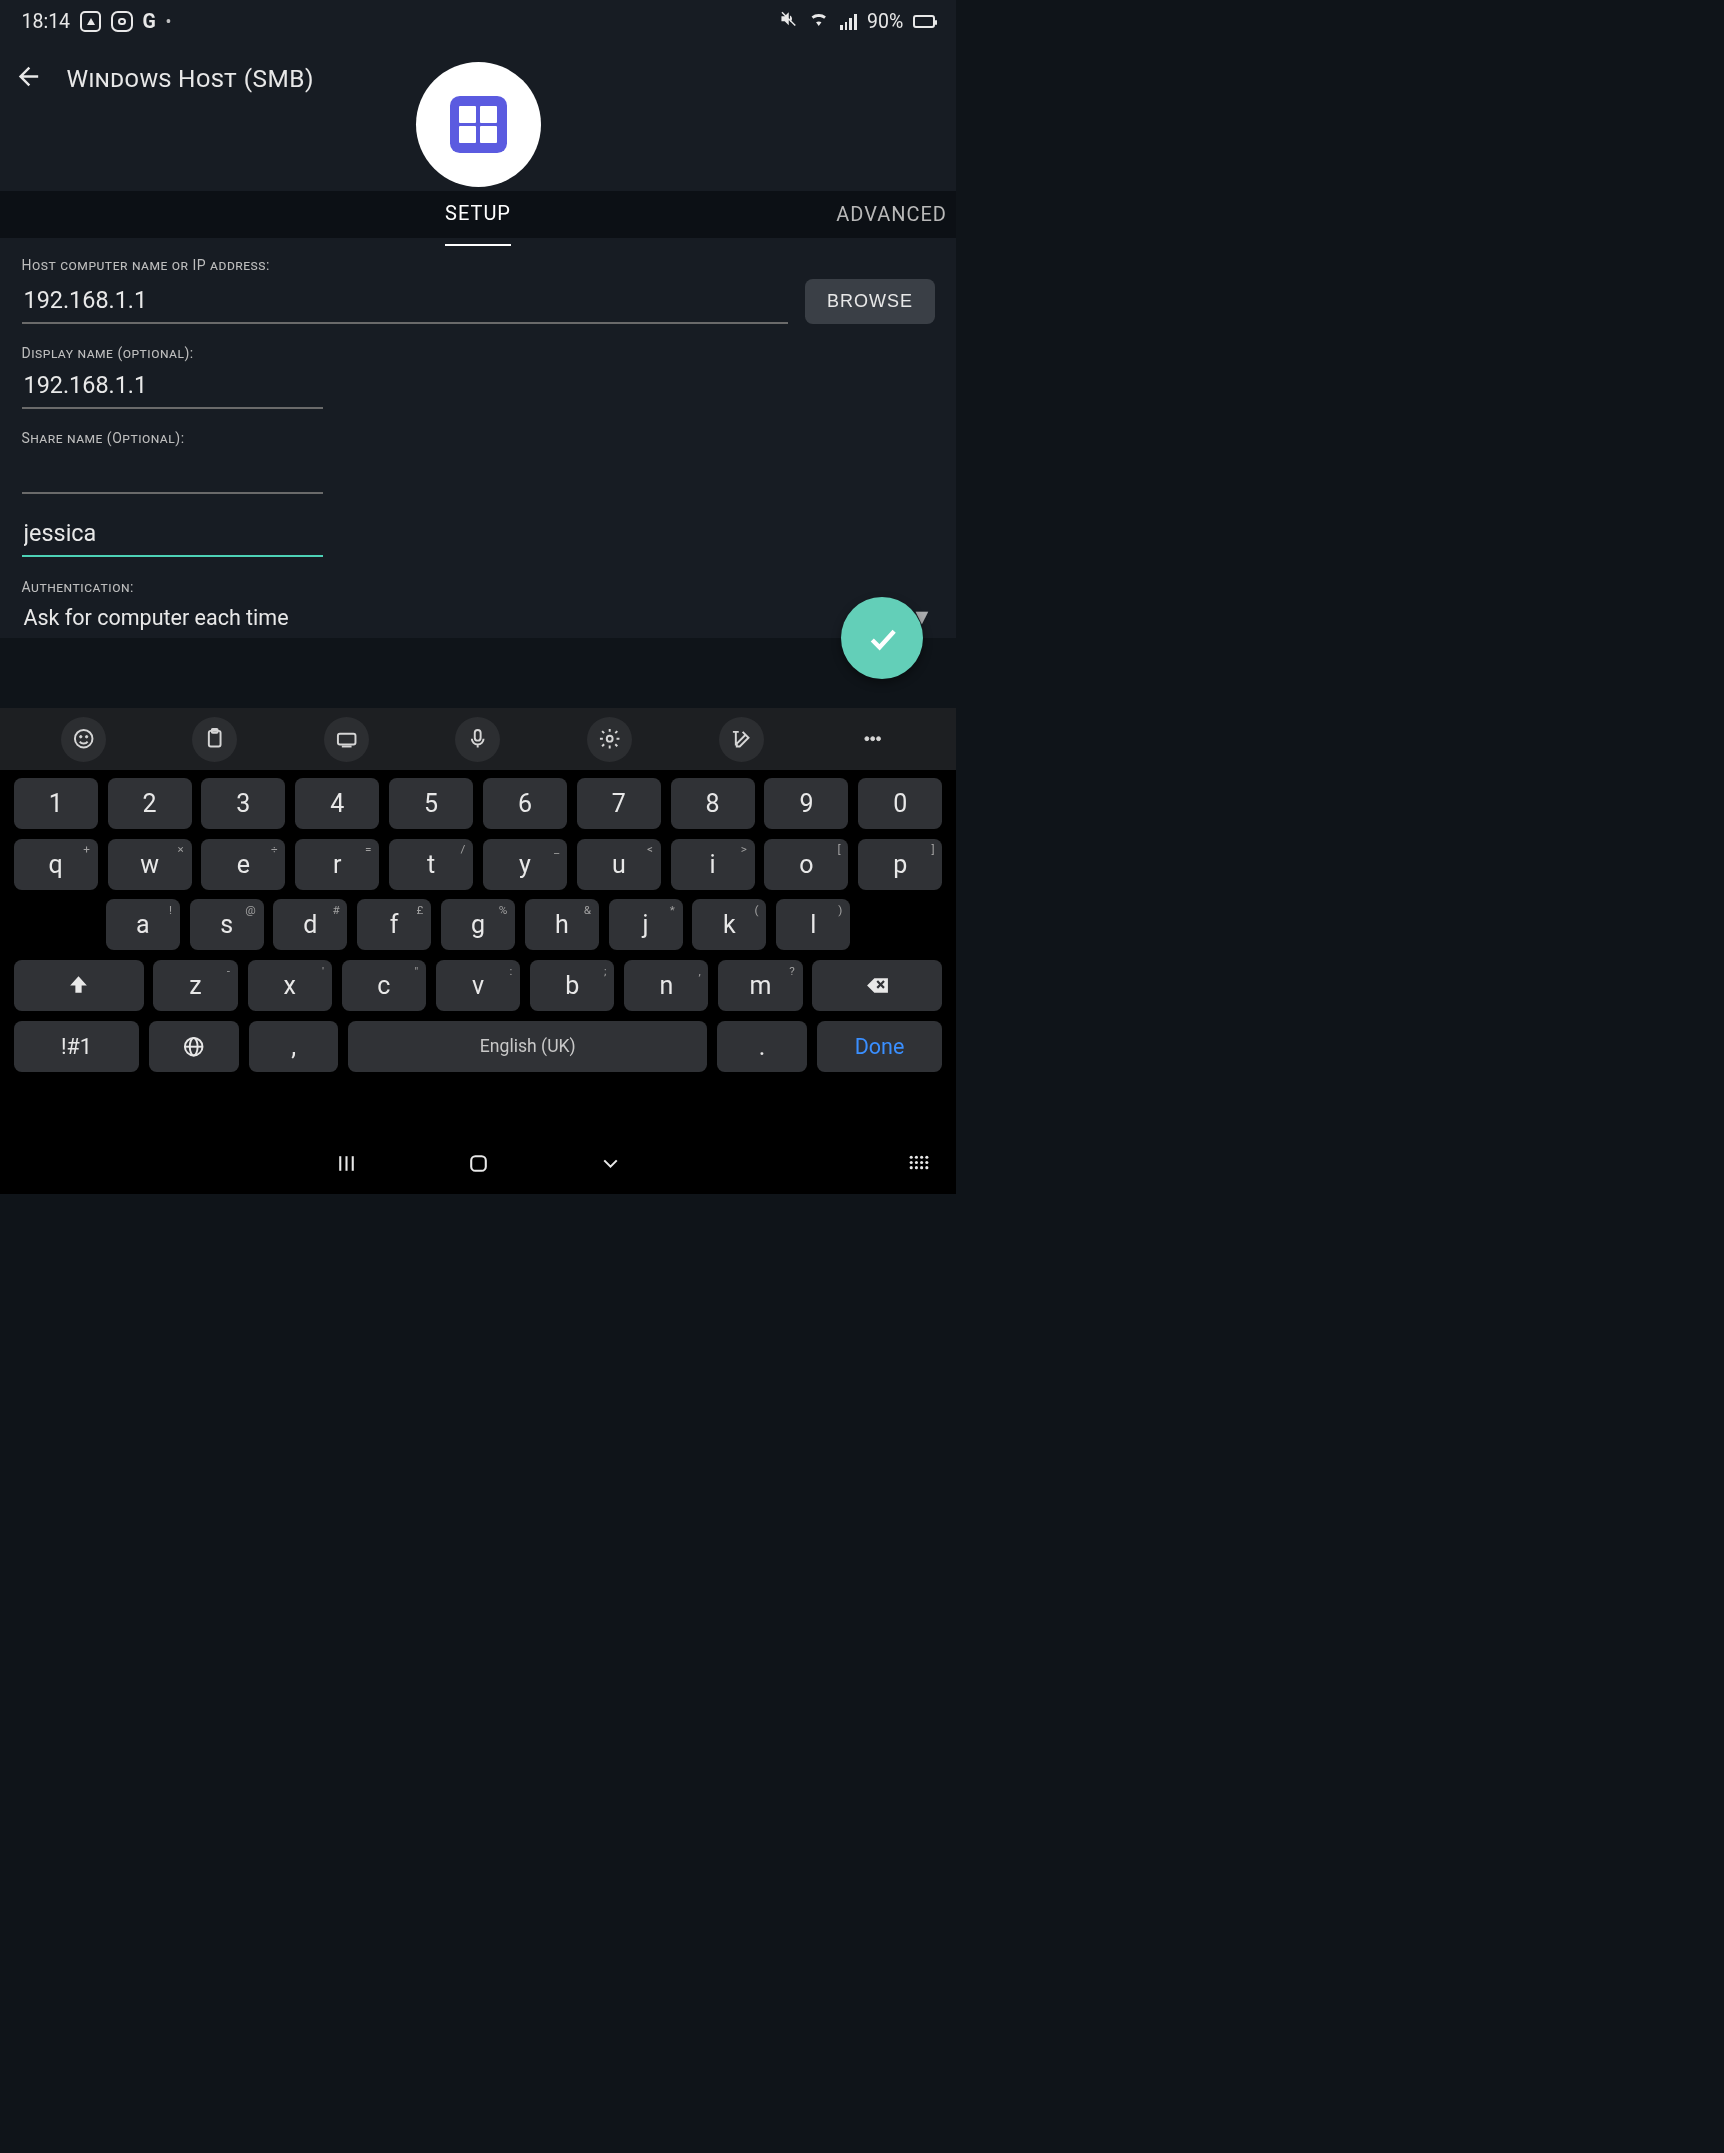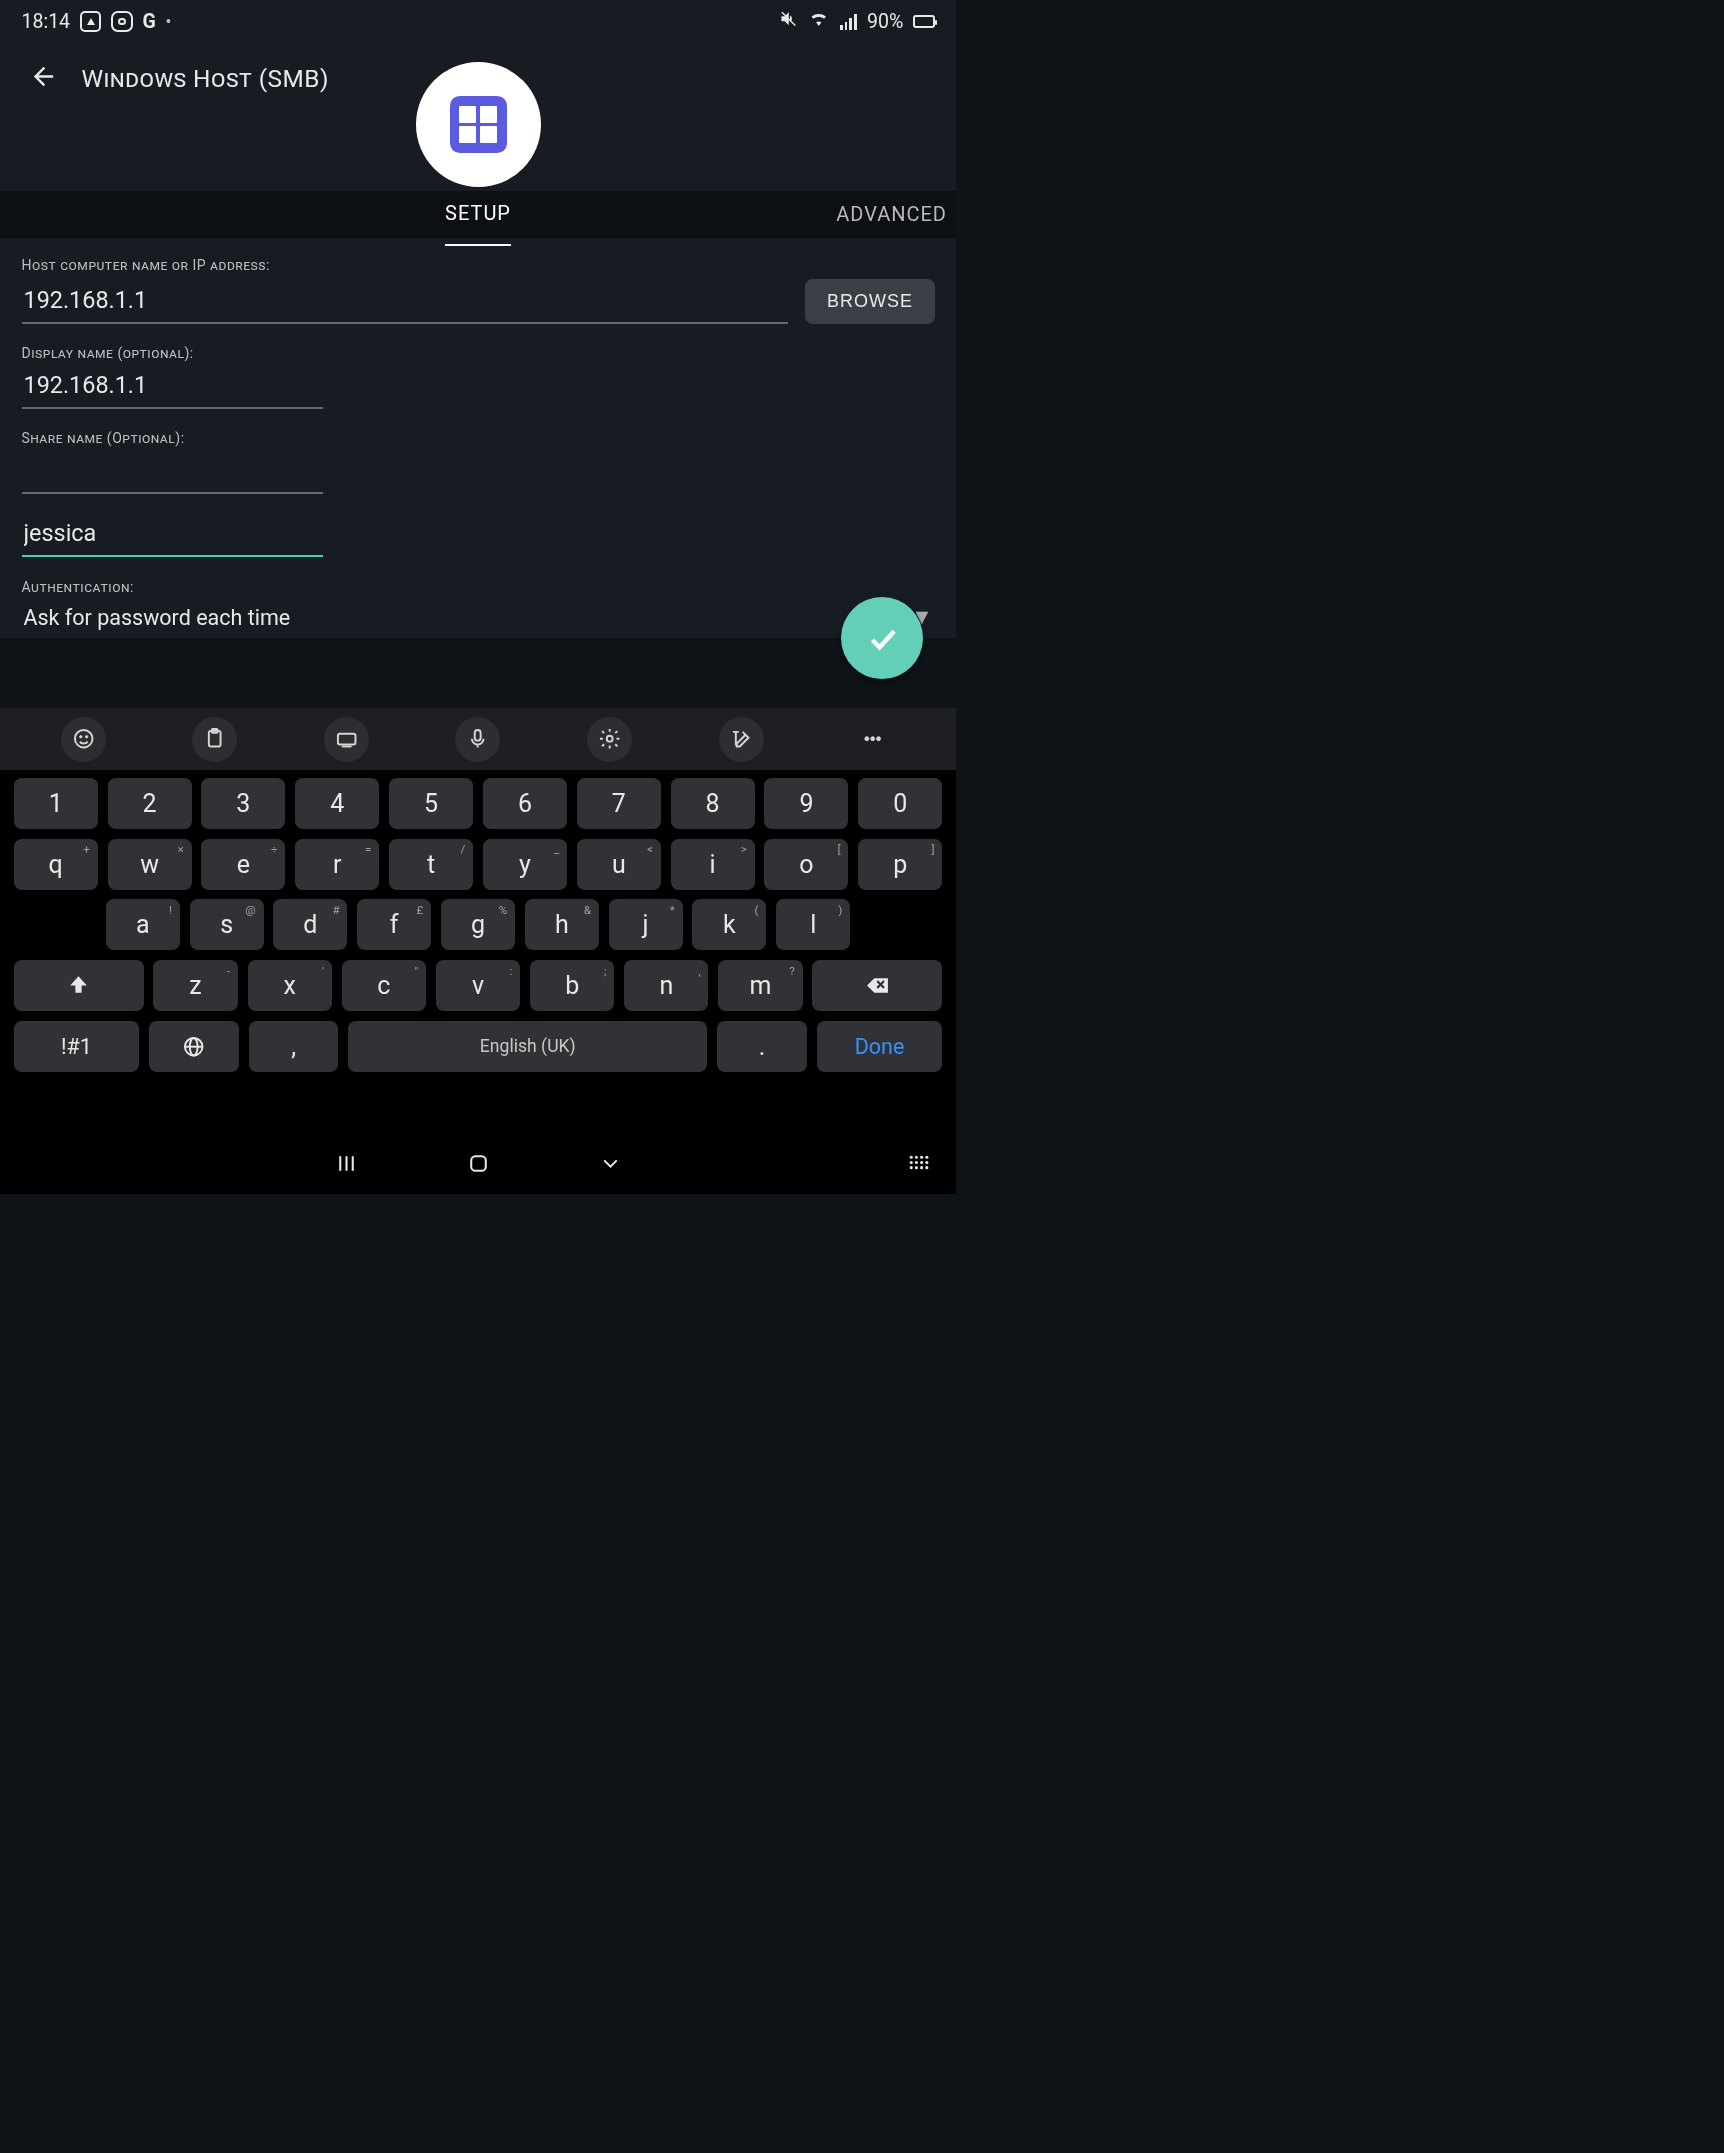--- a/index.html
+++ b/index.html
@@ -47,21 +47,21 @@
   }
   .batt::after{content:"";position:absolute;right:-4.9px;top:2.9px;width:2.9px;height:5.9px;background:#e8e8e8;border-radius:1px;}
   .batt .fill{background:#e8e8e8;height:100%;width:90%;}
 
   
   .app-bar {
     height: 70px;
     display:flex;
     align-items:center;
     gap: 23.4px;
-    padding: 0 29px;
+    padding: 0 14px;
     background:#171c23;
   }
   .back-arrow svg { width:29px; height:29px; fill:#e8e8e8; }
   .app-title {
     font-size: 24.4px;
     font-variant: small-caps;
     letter-spacing: 0.5px;
   }
 
   
@@ -270,21 +270,21 @@
     <input class="input" value="" style="">
   </div>
 
   <div class="field">
     <input class="input focused" value="jessica" style="">
   </div>
 
   <div class="field" style="margin-bottom:0;">
     <div class="field-label">Authentication:</div>
     <div class="select-row">
-      <span>Ask for password each time</span>
+      <span>Ask for computer each time</span>
       <span class="chev">▼</span>
     </div>
   </div>
 </div>
 
 <div class="fab">
   <svg viewBox="0 0 24 24">
       <polyline points="5,13 10,18 20,7"></polyline>
     </svg>
 </div>

